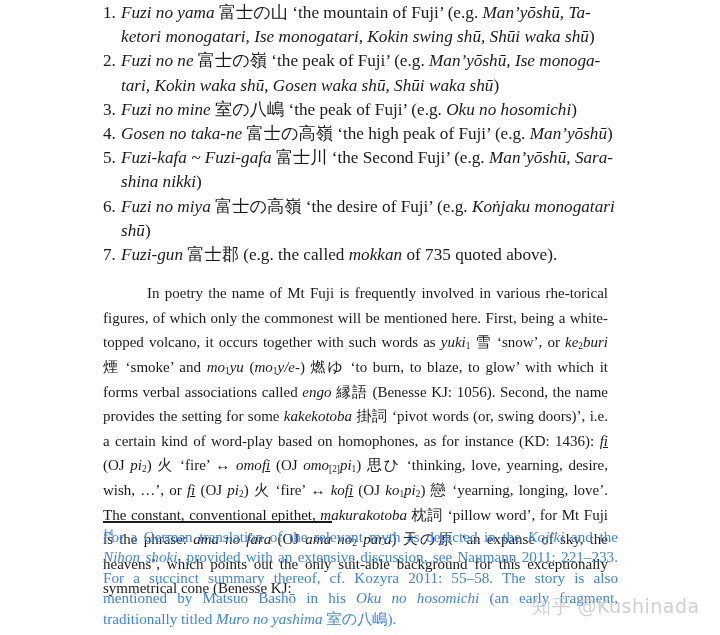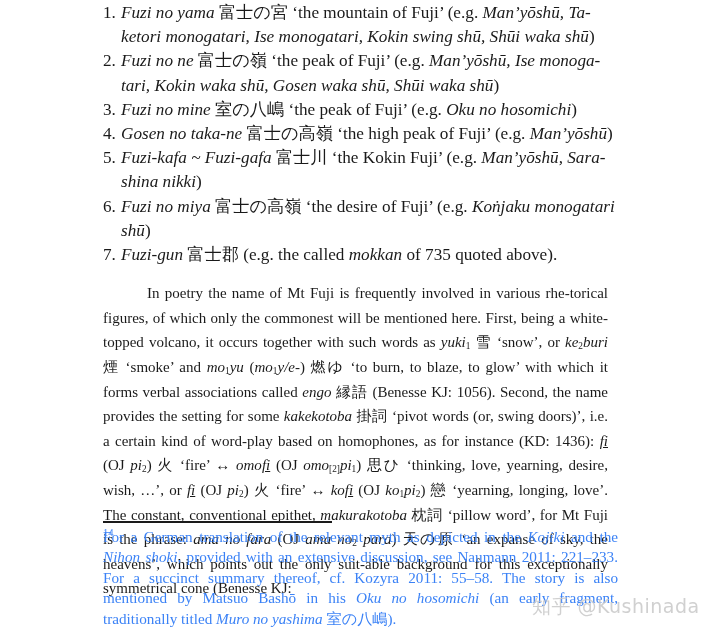--- a/index.html
+++ b/index.html
@@ -32,25 +32,25 @@
     position: absolute; left: 532px; top: 594px;
     font-family: "DejaVu Sans", sans-serif; font-size: 19px; letter-spacing: 0.5px;
     color: rgba(200,200,200,0.85); white-space: nowrap;
   }
 </style>
 </head>
 <body>
 
 <div class="page">
   <ul class="list">
-    <li class="item first"><span class="num">1.</span><i>Fuzi no yama</i> <span>富士の宮</span> <span>‘the mountain of Fuji’</span><span> (e.g. </span><i>Man’yōshū, Ta-ketori monogatari, Ise monogatari, Kokin swing shū, Shūi waka shū</i><span>)</span></li>
+    <li class="item first"><span class="num">1.</span><i>Fuzi no yama</i> <span>富士の山</span> <span>‘the mountain of Fuji’</span><span> (e.g. </span><i>Man’yōshū, Ta-ketori monogatari, Ise monogatari, Kokin swing shū, Shūi waka shū</i><span>)</span></li>
     <li class="item"><span class="num">2.</span><i>Fuzi no ne</i> <span>富士の嶺</span> <span>‘the peak of Fuji’</span><span> (e.g. </span><i>Man’yōshū, Ise monoga-tari, Kokin waka shū, Gosen waka shū, Shūi waka shū</i><span>)</span></li>
     <li class="item"><span class="num">3.</span><i>Fuzi no mine</i> <span>室の八嶋</span> <span>‘the peak of Fuji’</span><span> (e.g. </span><i>Oku no hosomichi</i><span>)</span></li>
     <li class="item"><span class="num">4.</span><i>Gosen no taka-ne</i> <span>富士の高嶺</span> <span>‘the high peak of Fuji’</span><span> (e.g. </span><i>Man’yōshū</i><span>)</span></li>
-    <li class="item"><span class="num">5.</span><i>Fuzi-kafa ~ Fuzi-gafa</i> <span>富士川</span> <span>‘the Kokin Fuji’</span><span> (e.g. </span><i>Man’yōshū, Sara-shina nikki</i><span>)</span></li>
+    <li class="item"><span class="num">5.</span><i>Fuzi-kafa ~ Fuzi-gafa</i> <span>富士川</span> <span>‘the Second Fuji’</span><span> (e.g. </span><i>Man’yōshū, Sara-shina nikki</i><span>)</span></li>
     <li class="item"><span class="num">6.</span><i>Fuzi no miya</i> <span>富士の高嶺</span> <span>‘the desire of Fuji’</span><span> (e.g. </span><i>Koṅjaku monogatari shū</i><span>)</span></li>
     <li class="item"><span class="num">7.</span><i>Fuzi-gun</i> <span>富士郡</span><span> (e.g. the called </span><i>mokkan</i><span> of 735 quoted above).</span></li>
   </ul>
 
   <p class="para"><span>In poetry the name of Mt Fuji is frequently involved in various rhe-torical figures, of which only the commonest will be mentioned here. First, being a white-topped volcano, it occurs together with such words as </span><i>yuki</i><sub>1</sub><span> 雪 ‘snow’, or </span><i>ke</i><sub>2</sub><i>buri</i><span> 煙 ‘smoke’ and </span><i>mo</i><sub>1</sub><i>yu</i><span> (</span><i>mo</i><sub>1</sub><i>y/e-</i><span>) 燃ゆ ‘to burn, to blaze, to glow’ with which it forms verbal associations called </span><i>engo</i><span> 縁語 (Benesse KJ: 1056). Second, the name provides the setting for some </span><i>kakekotoba</i><span> 掛詞 ‘pivot words (or, swing doors)’, i.e. a certain kind of word-play based on homophones, as for instance (KD: 1436): </span><i class="u">fi</i><span> (OJ </span><i>pi</i><sub>2</sub><span>) 火 ‘fire’ ↔ </span><i>omo</i><i class="u">fi</i><span> (OJ </span><i>omo</i><sub>[2]</sub><i>pi</i><sub>1</sub><span>) 思ひ ‘thinking, love, yearning, desire, wish, …’, or </span><i class="u">fi</i><span> (OJ </span><i>pi</i><sub>2</sub><span>) 火 ‘fire’ ↔ </span><i>ko</i><i class="u">fi</i><span> (OJ </span><i>ko</i><sub>1</sub><i>pi</i><sub>2</sub><span>) 戀 ‘yearning, longing, love’. The constant, conventional epithet, </span><i>makurakotoba</i><span> 枕詞 ‘pillow word’, for Mt Fuji is the phrase: </span><i>ama no fara</i><span> (OJ </span><i>ama no</i><sub>2</sub><i> para</i><span>) 天の原 ‘an expanse of sky, the heavens’, which points out the only suit-able background for this exceptionally symmetrical cone (Benesse KJ:</span></p>
 </div>
 
 <div class="rule"></div>
 
 <div class="footnote">

